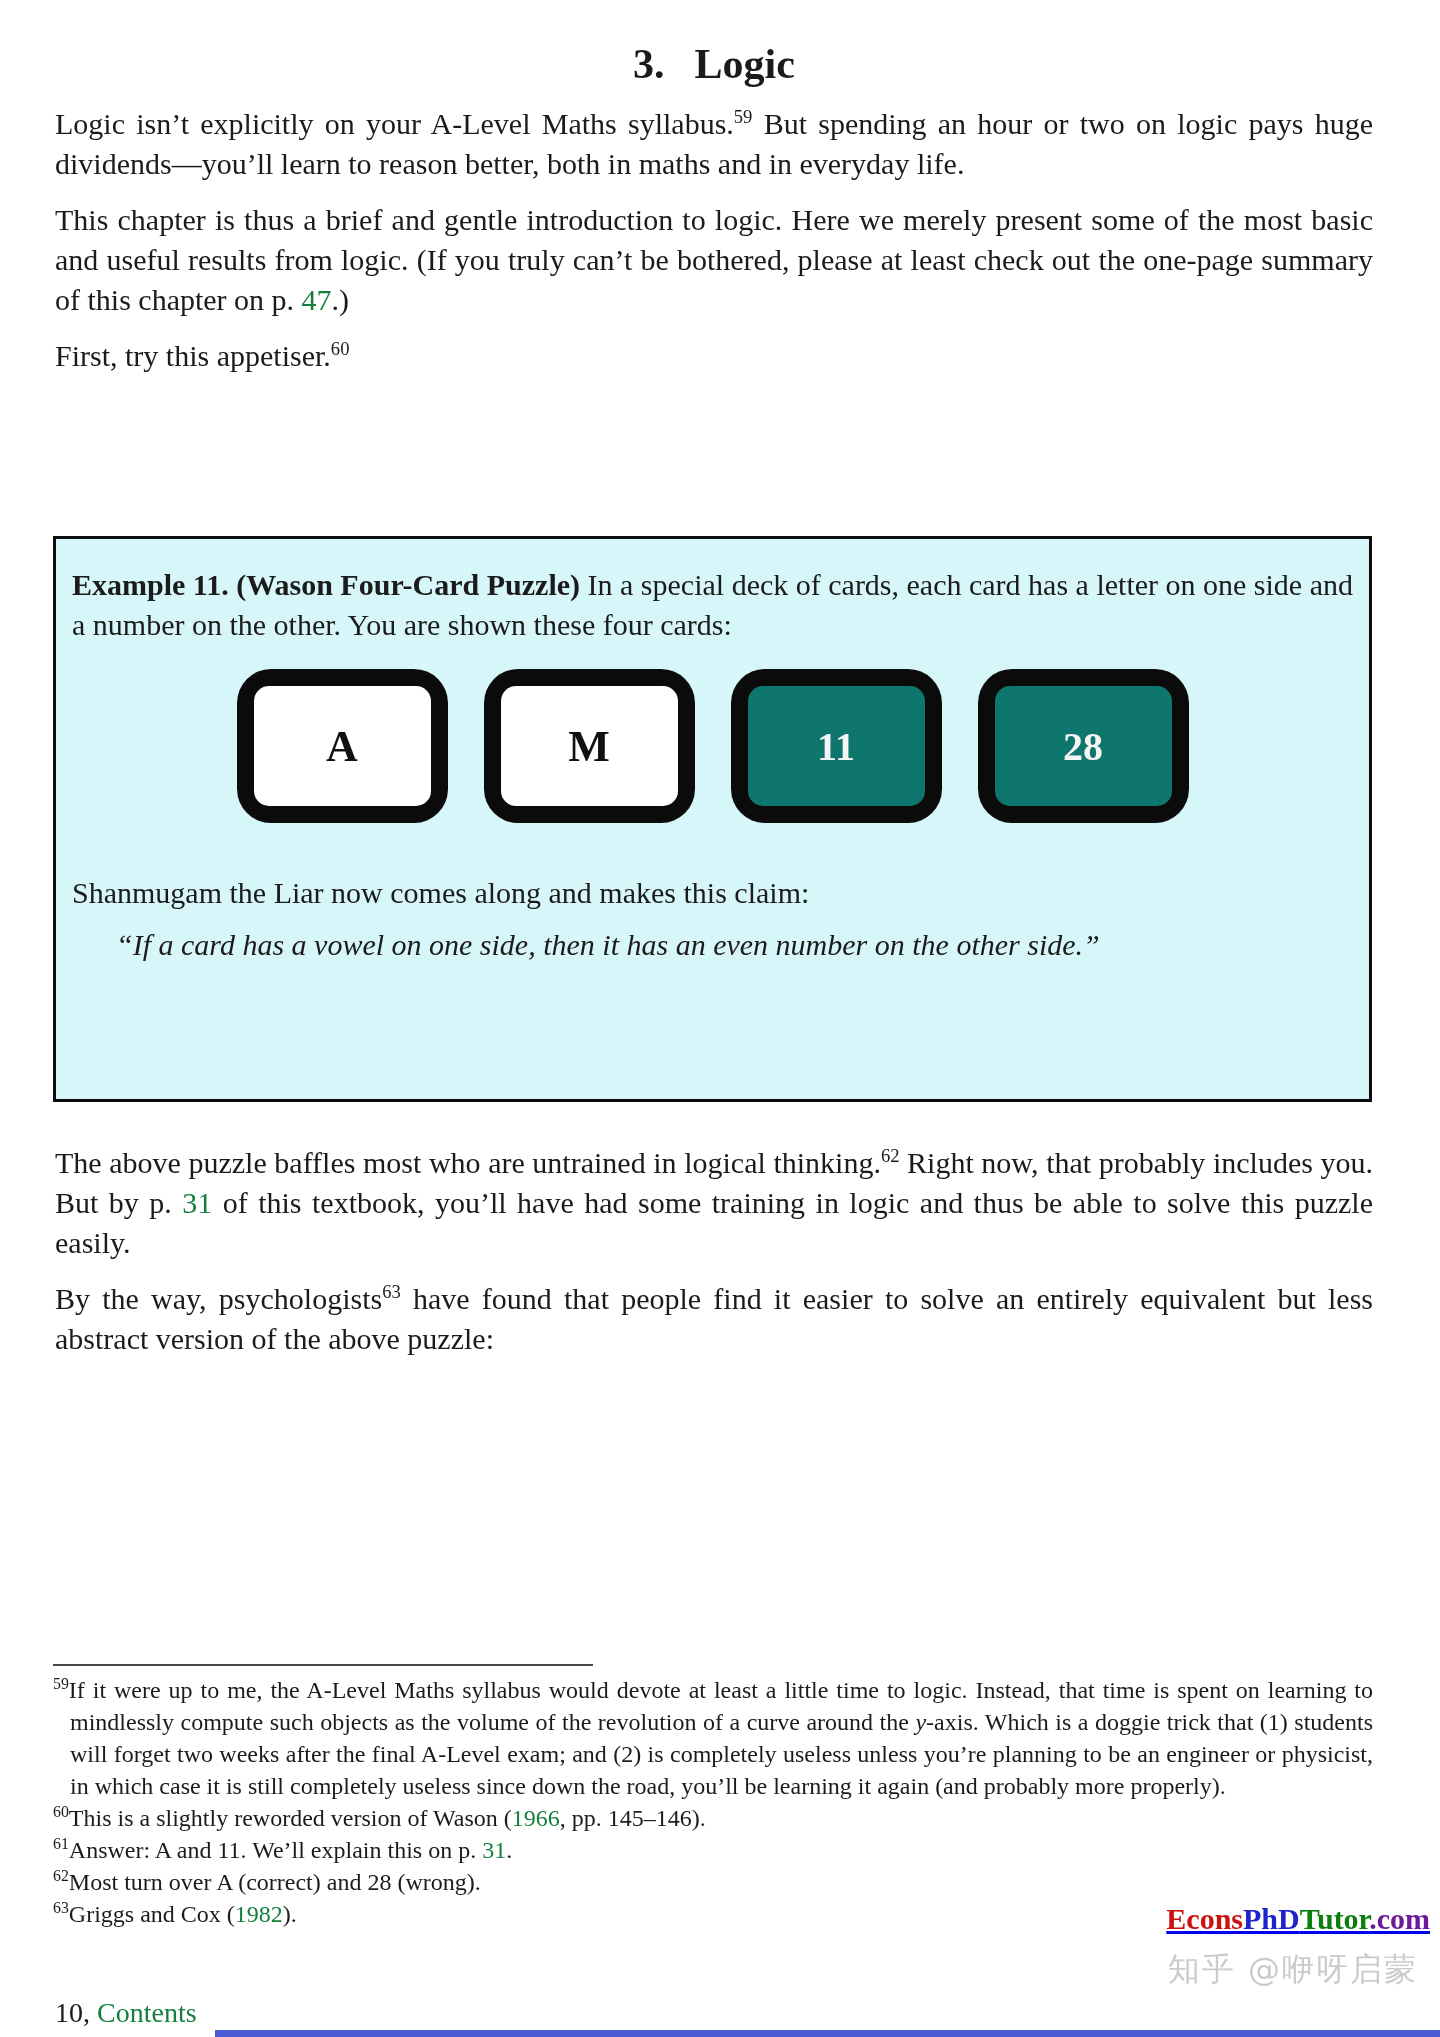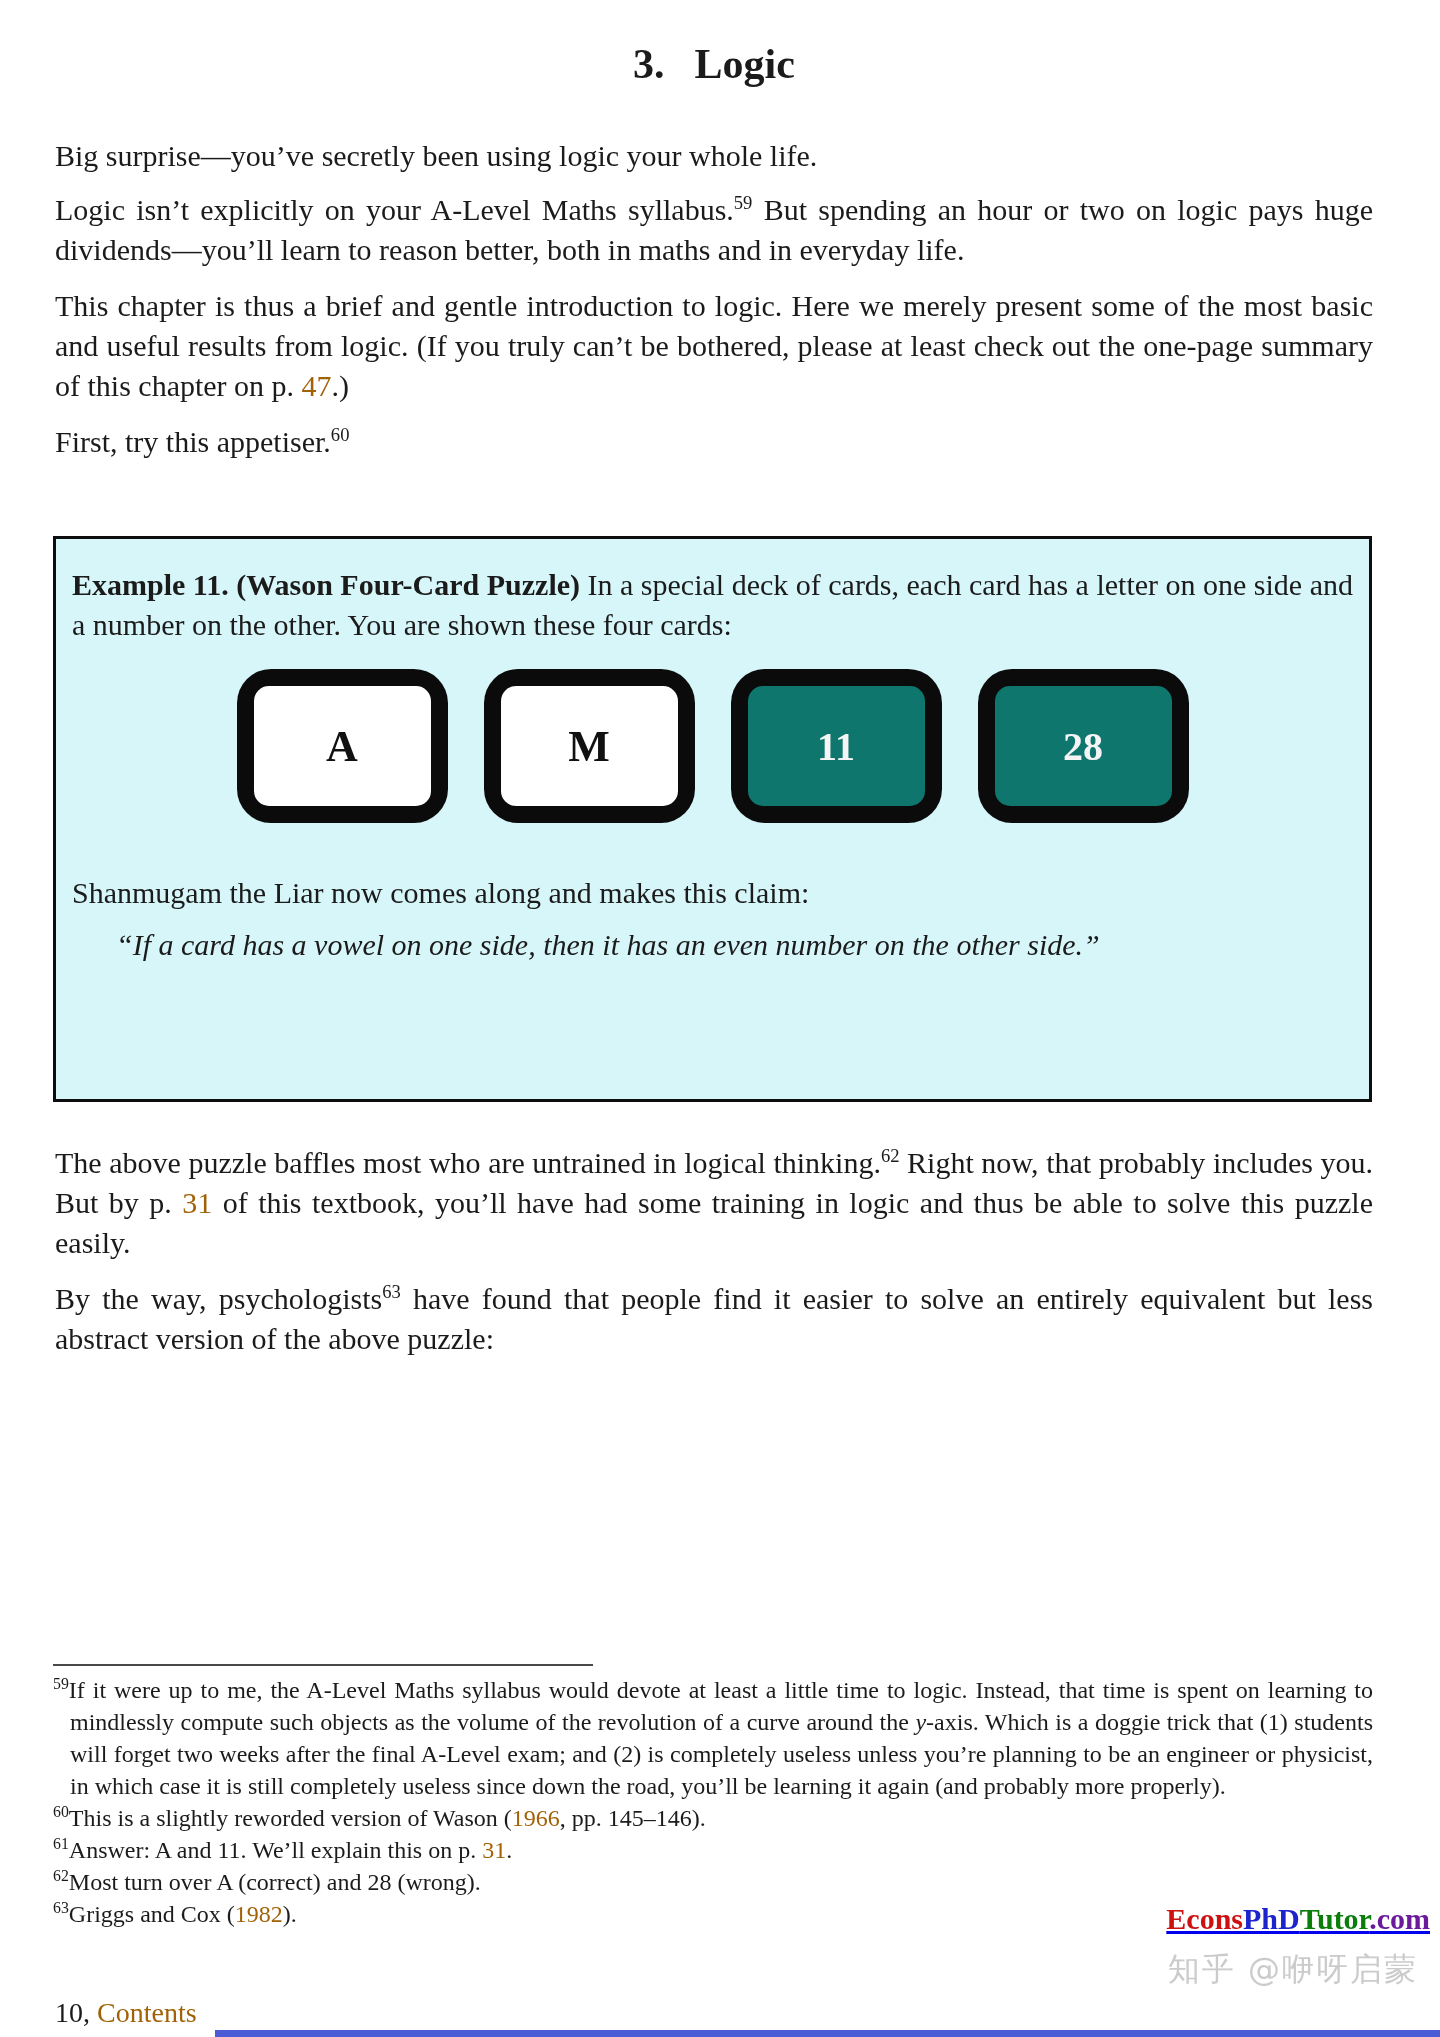--- a/index.html
+++ b/index.html
@@ -27,21 +27,21 @@
     font-size: 30px;
     line-height: 40px;
     text-align: justify;
     margin: 0;
   }
   .p1 { margin-top: 46px; }
   .p2 { margin-top: 14px; }
   .p3 { margin-top: 16px; }
   .p4 { margin-top: 16px; }
   sup { font-size: 62%; line-height: 0; vertical-align: super; }
-  a.link { color: #a16207; text-decoration: none; cursor: pointer; }
+  a.link { color: #15803d; text-decoration: none; cursor: pointer; }
   
   .example-box {
     position: absolute;
     left: 53px; top: 536px;
     width: 1319px; height: 566px;
     box-sizing: border-box;
     border: 3px solid #0d0d0d;
     background: #d7f6f9;
     padding: 26px 16px 22px 16px;
     overflow: hidden;
@@ -109,21 +109,20 @@
 </style>
 </head>
 <body>
 
 <div class="page">
 
   <div class="sec-top">
     <div class="title">
       <span class="tnum">3.</span><span>Logic</span>
     </div>
-    <p class="body-par p1"><span>Big surprise—you’ve secretly been using logic your whole life.</span></p>
     <p class="body-par p2"><span>Logic isn’t explicitly on your A-Level Maths syllabus.</span><sup>59</sup><span> But spending an hour or two on logic pays huge dividends—you’ll learn to reason better, both in maths and in everyday life.</span></p>
     <p class="body-par p3"><span>This chapter is thus a brief and gentle introduction to logic. Here we merely present some of the most basic and useful results from logic. (If you truly can’t be bothered, please at least check out the one-page summary of this chapter on p. </span><a class="link" href="#">47</a><span>.)</span></p>
     <p class="body-par p4"><span>First, try this appetiser.</span><sup>60</sup></p>
   </div>
 
   <div class="example-box">
     <p class="box-lead"><b>Example 11. (Wason Four-Card Puzzle)</b><span> In a special deck of cards, each card has a letter on one side and a number on the other. You are shown these four cards:</span></p>
     <div class="cards-row">
       <div class="card">
         <div class="card-face face-white">

